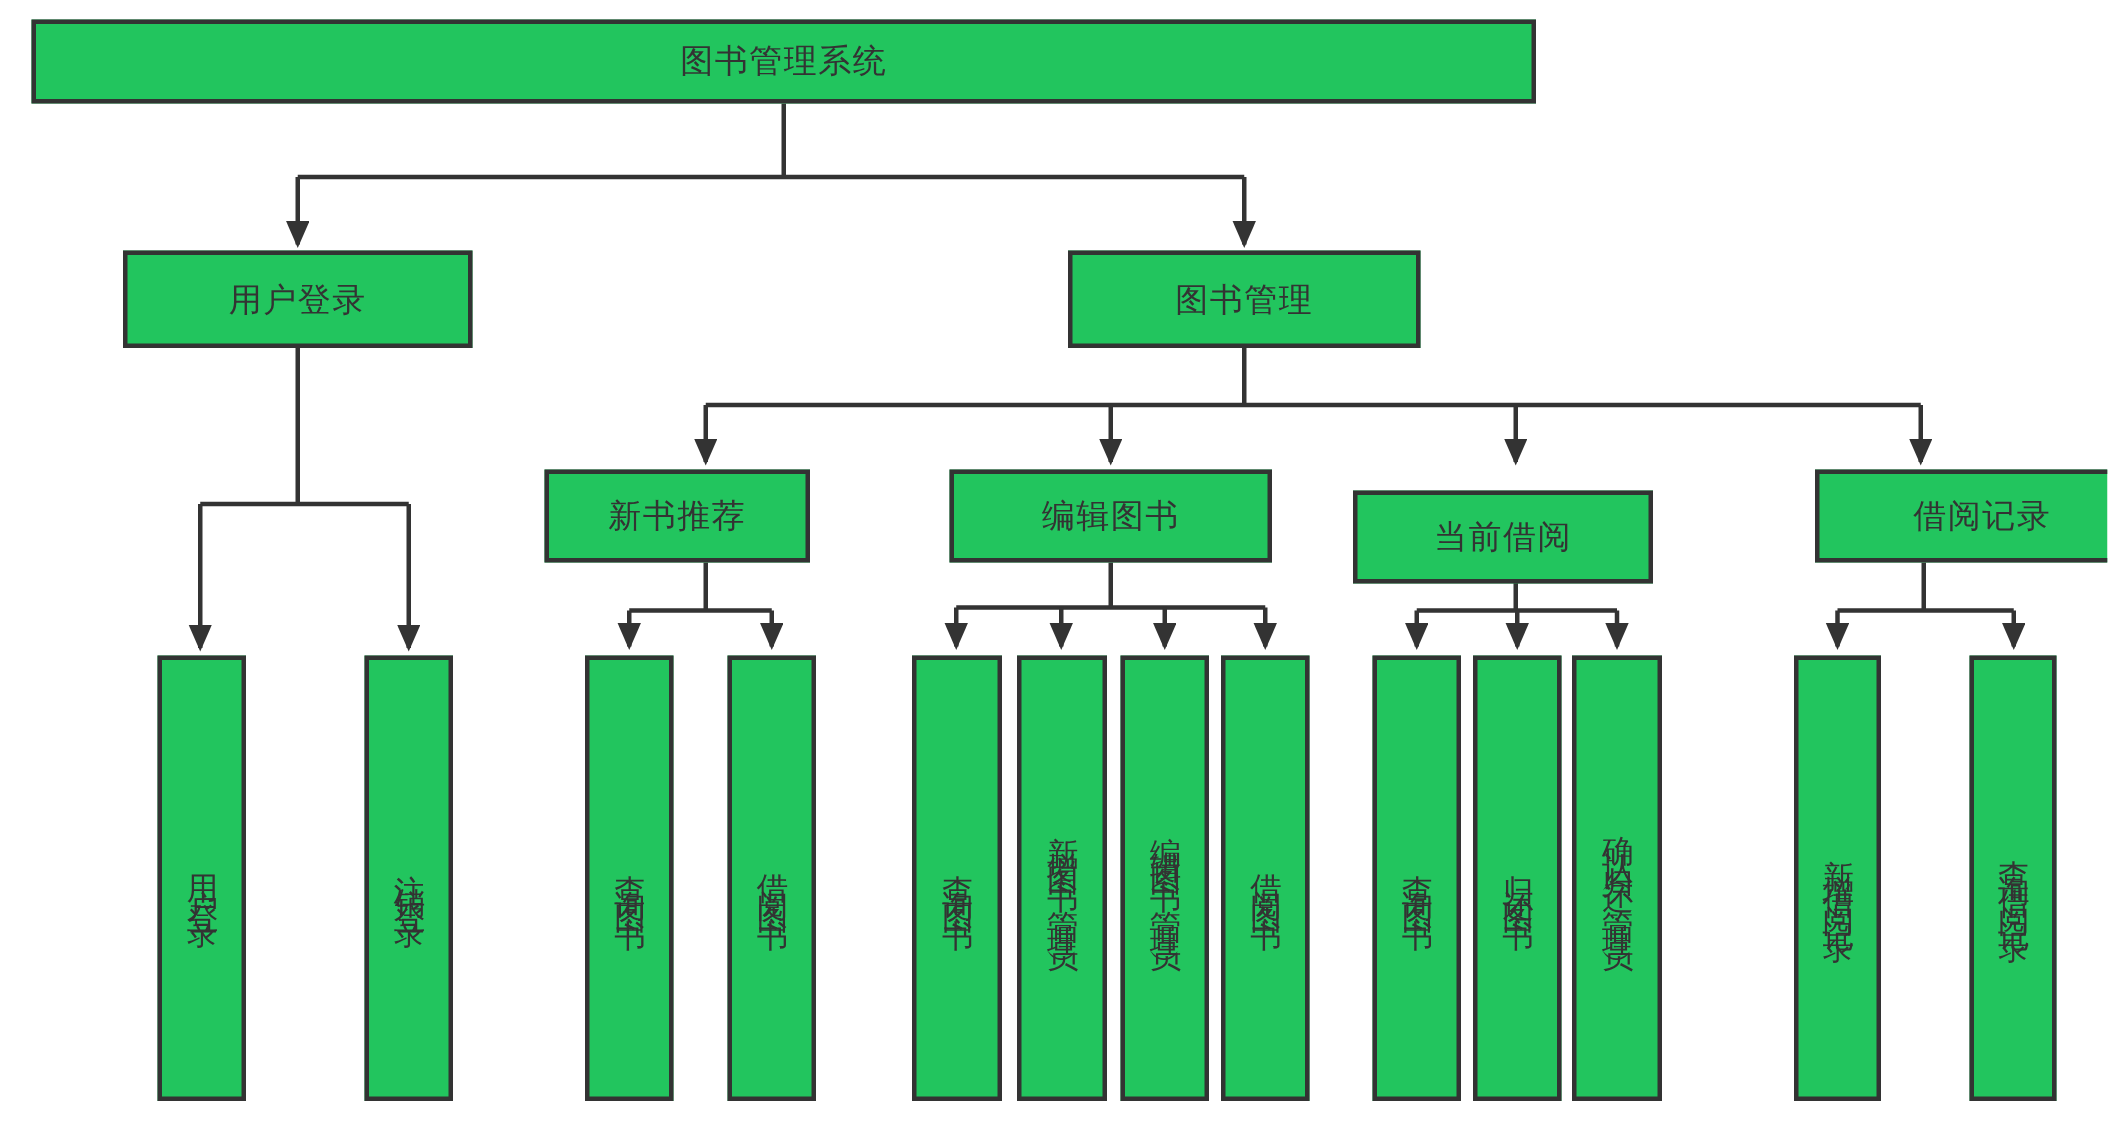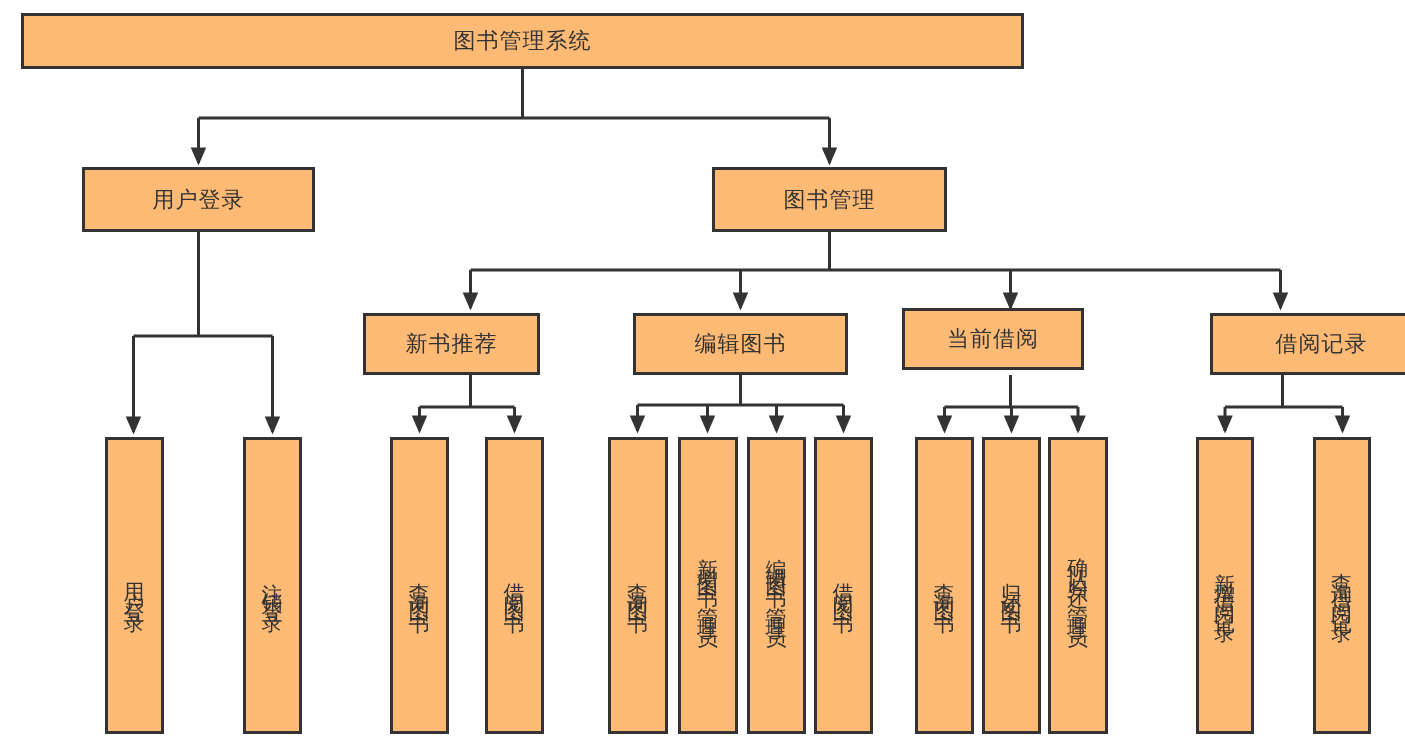--- a/index.html
+++ b/index.html
@@ -23,21 +23,21 @@
   svg.connectors path.wire,
   svg.connectors line.wire {
     stroke: var(--line-color, #333333);
     stroke-width: 3;
     fill: none;
   }
   svg.connectors .ah { fill: var(--line-color, #333333); }
 
   .node {
     position: absolute;
-    background: #fdba74;
+    background: #22c55e;
     border: 3px solid var(--line-color, #333333);
     display: flex;
     align-items: center;
     justify-content: center;
     text-align: center;
     color: #333333;
   }
   .node.h { font-size: 22px; letter-spacing: 1px; }
   .node.root { font-size: 22px; }
 
@@ -126,21 +126,21 @@
   <div class="node h" style="left:712px; top:167px; width:235px; height:65px;">
     <span>图书管理</span>
   </div>
 
   <div class="node h" style="left:363px; top:313px; width:177px; height:62px;">
     <span>新书推荐</span>
   </div>
   <div class="node h" style="left:633px; top:313px; width:215px; height:62px;">
     <span>编辑图书</span>
   </div>
-  <div class="node h" style="left:902px; top:308px; width:182px; height:62px;">
+  <div class="node h" style="left:902px; top:327px; width:200px; height:62px;">
     <span>当前借阅</span>
   </div>
   <div class="node h" style="left:1171px; top:313px; width:223px; height:62px;margin-left:39px;">
     <span>借阅记录</span>
   </div>
 
   <div class="node leaf" style="left:105px; top:437px; width:59px; height:297px;">
     <span class="vtext">用户登录</span>
   </div>
   <div class="node leaf" style="left:243px; top:437px; width:59px; height:297px;">

